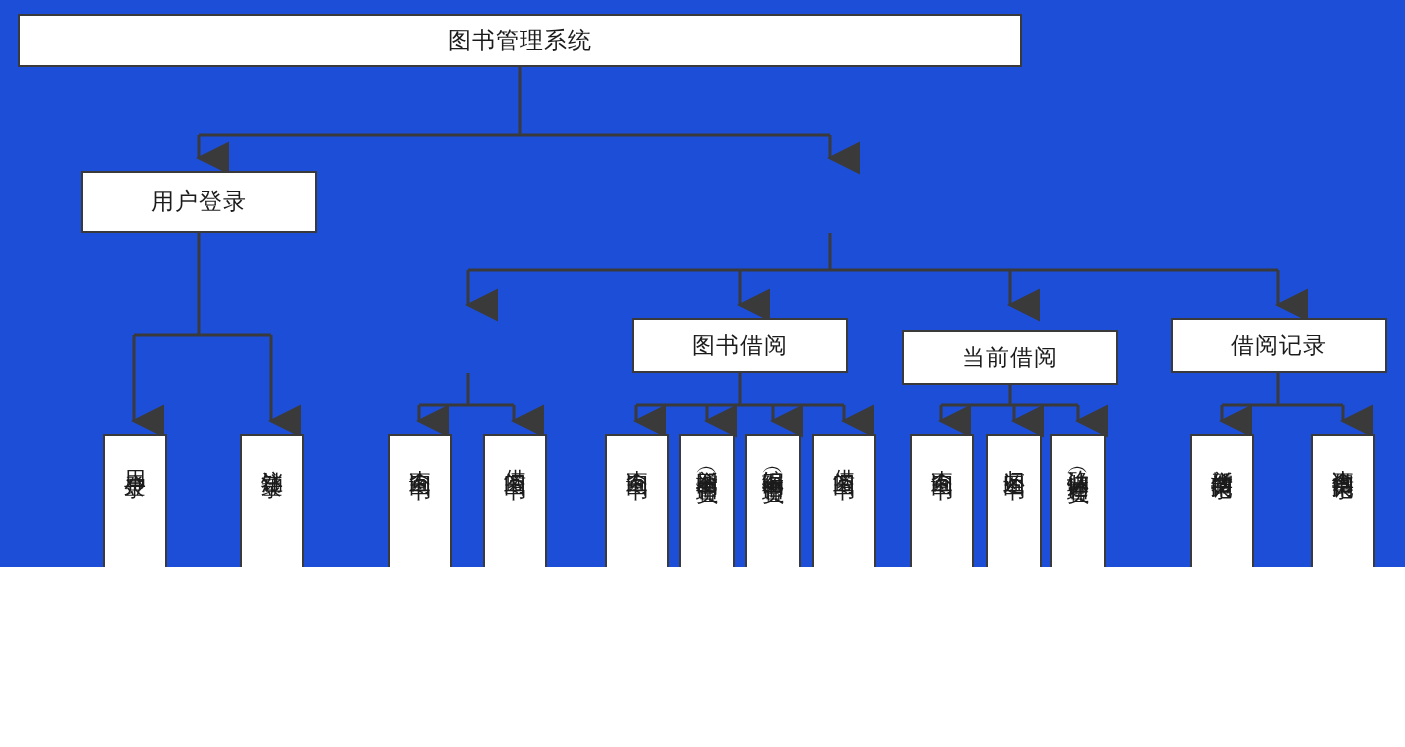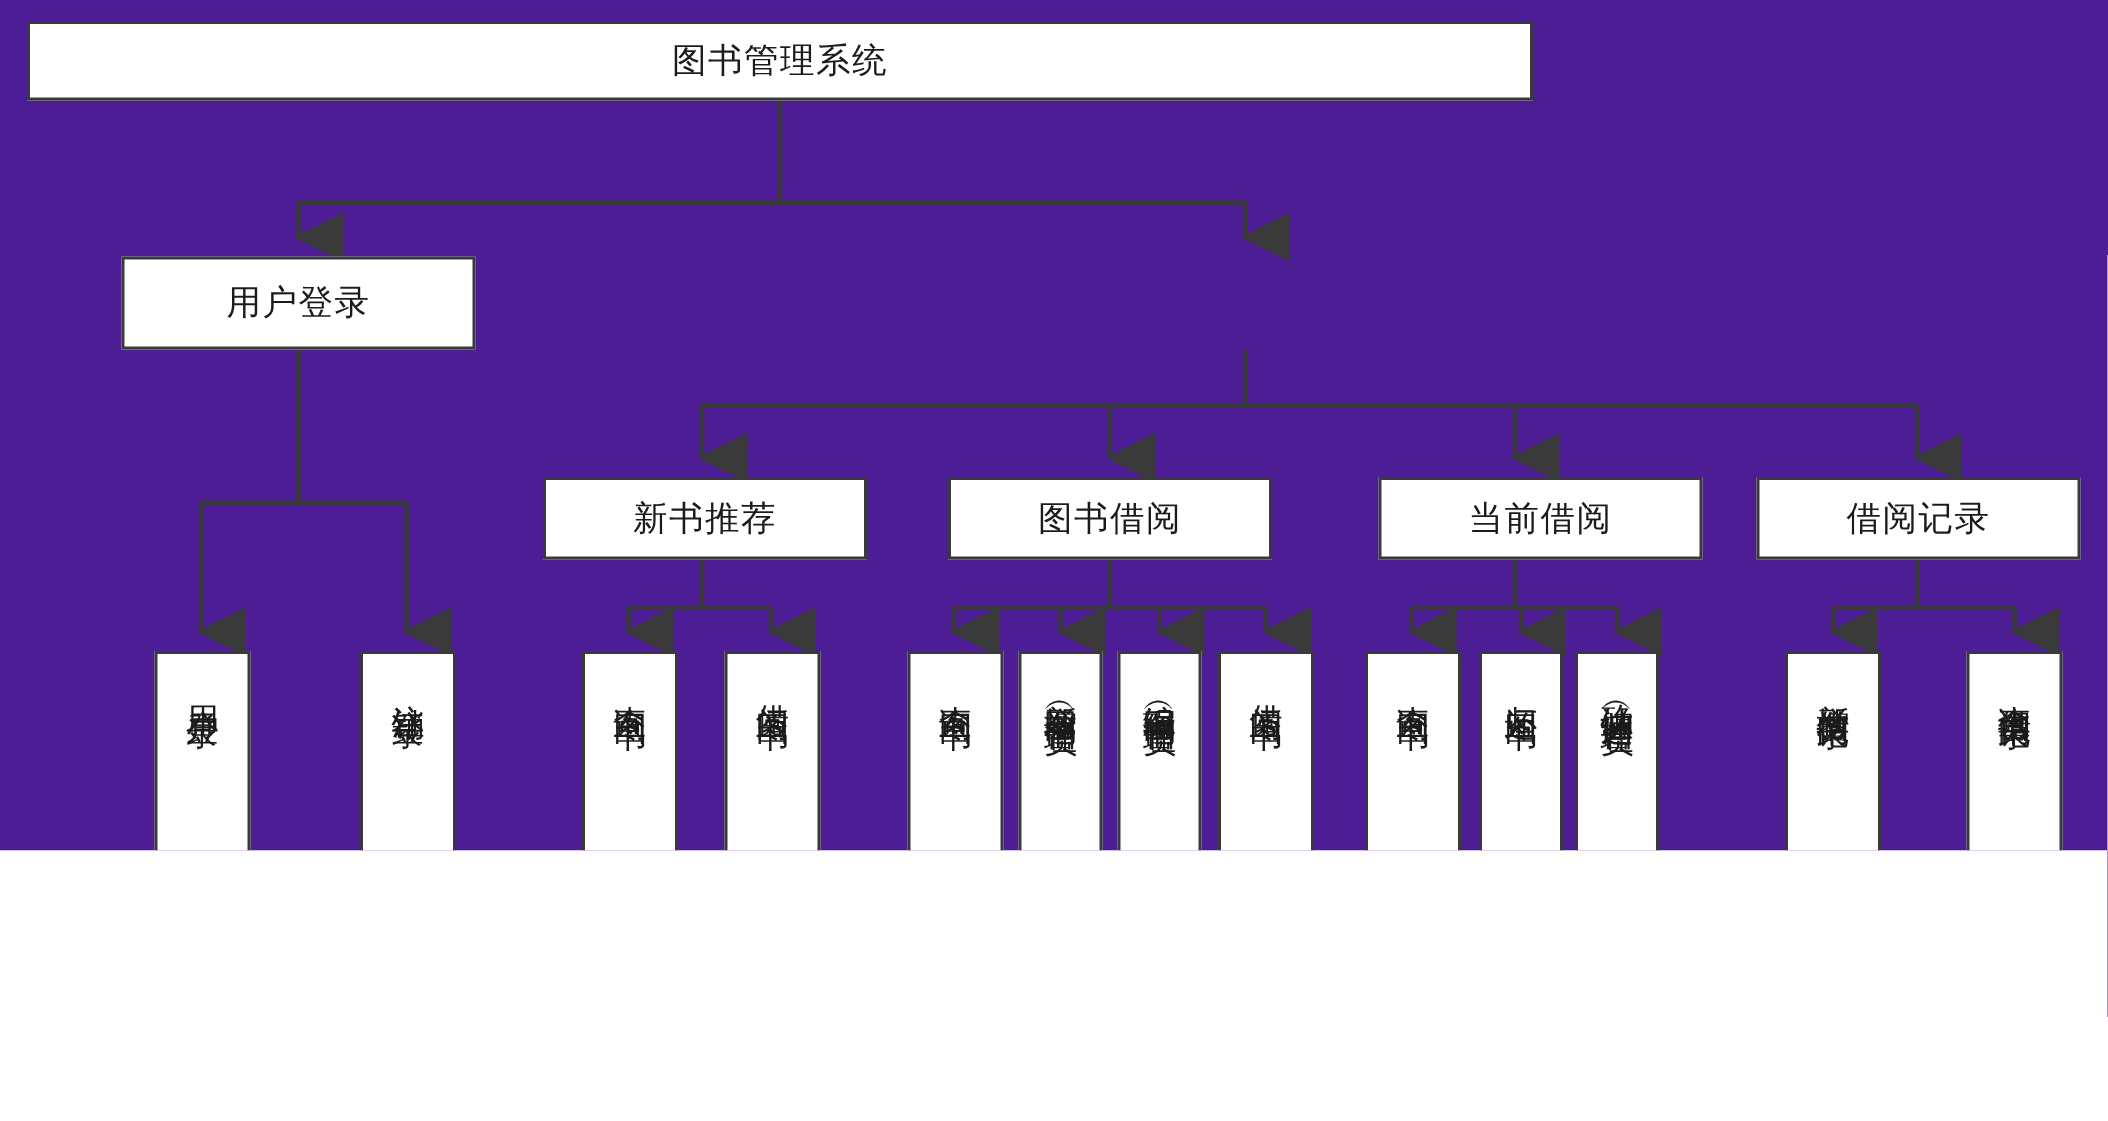--- a/index.html
+++ b/index.html
@@ -7,21 +7,21 @@
     padding: 0;
     background: #ffffff;
   }
   body {
     font-family: "Liberation Sans", "DejaVu Sans", sans-serif;
   }
   #canvas {
     position: relative;
     width: 1405px;
     height: 567px;
-    background: #4c1d95;
+    background: #1d4ed8;
     overflow: hidden;
   }
   #edges {
     position: absolute;
     left: 0;
     top: 0;
     width: 1405px;
     height: 747px;
     pointer-events: none;
   }
@@ -120,23 +120,22 @@
 
       <path d="M1278,373 L1278,405"></path>
       <path d="M1222,405 L1343,405"></path>
       <path d="M1222,405 L1222,421" marker-end="url(#arrow)"></path>
       <path d="M1343,405 L1343,421" marker-end="url(#arrow)"></path>
     </g>
   </svg>
 
   <div class="node horiz" style="left: 18px; top: 14px; width: 1004px; height: 53px;">图书管理系统</div>
     <div class="node horiz" style="left: 81px; top: 171px; width: 236px; height: 62px;">用户登录</div>
-    <div class="node horiz" style="left: 362px; top: 318px; width: 216px; height: 55px;">新书推荐</div>
     <div class="node horiz" style="left: 632px; top: 318px; width: 216px; height: 55px;">图书借阅</div>
-    <div class="node horiz" style="left: 902px; top: 318px; width: 216px; height: 55px; margin-left: 17px;">当前借阅</div>
+    <div class="node horiz" style="left: 902px; top: 330px; width: 216px; height: 55px;">当前借阅</div>
     <div class="node horiz" style="left: 1171px; top: 318px; width: 216px; height: 55px;">借阅记录</div>
     <div class="node leaf" style="left: 103px; top: 434px; width: 64px; height: 301px;">
       <span class="vtext">用户登录</span>
     </div>
     <div class="node leaf" style="left: 240px; top: 434px; width: 64px; height: 301px;">
       <span class="vtext">注销登录</span>
     </div>
     <div class="node leaf" style="left: 388px; top: 434px; width: 64px; height: 301px;">
       <span class="vtext">查询图书</span>
     </div>

